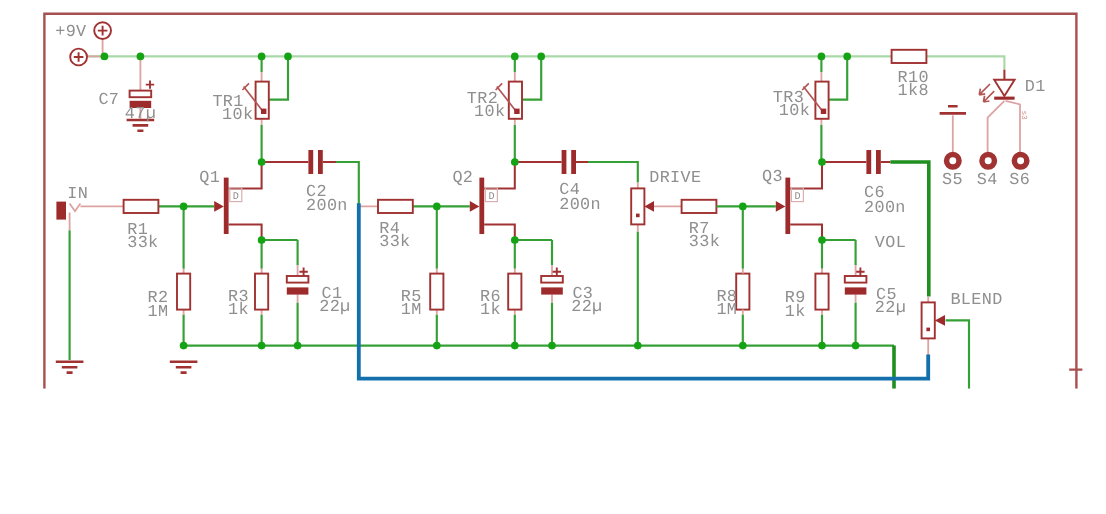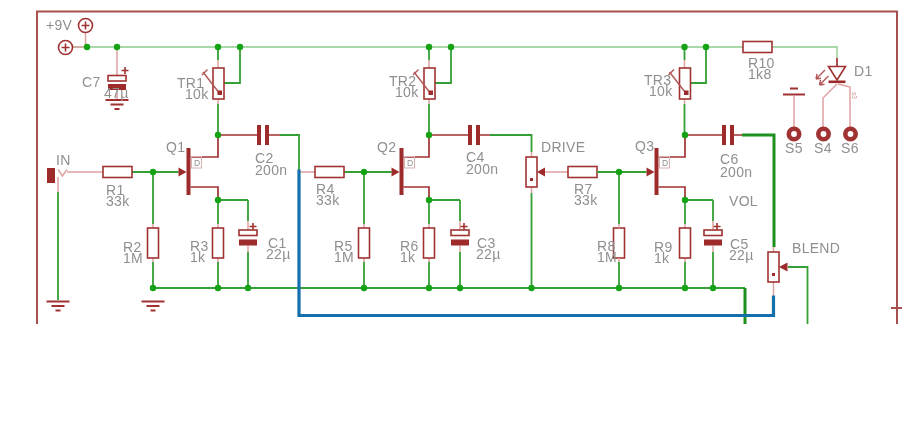--- a/index.html
+++ b/index.html
@@ -1,17 +1,17 @@
 <!DOCTYPE html>
 <html><head>
 <meta charset="utf-8">
 <style>
   html,body{margin:0;padding:0;background:#ffffff;}
   .stage{position:relative;width:922px;height:324px;background:#fff;overflow:hidden;
-         font-family:Liberation Sans, sans-serif;}
+         font-family:Liberation Mono, monospace;}
   svg{display:block}
   .wire{stroke:#35a035;stroke-width:1.8;fill:none}
   .rail{stroke:#a9d8a9;stroke-width:1.8;fill:none}
   .wt{stroke:#1f8f1f;stroke-width:3;fill:none}
   .ws{stroke:#8fce8f;stroke-width:1.8;fill:none}
   .pin{stroke:#dda2a2;stroke-width:1.5;fill:none}
   .sd{stroke:#a13232;stroke-width:1.7;fill:none}
   .sym{stroke:#a13232;stroke-width:1.6;fill:none}
   .symw{stroke:#a13232;stroke-width:1.6;fill:#ffffff}
   .fillr{fill:#9e2b2b;stroke:none}

